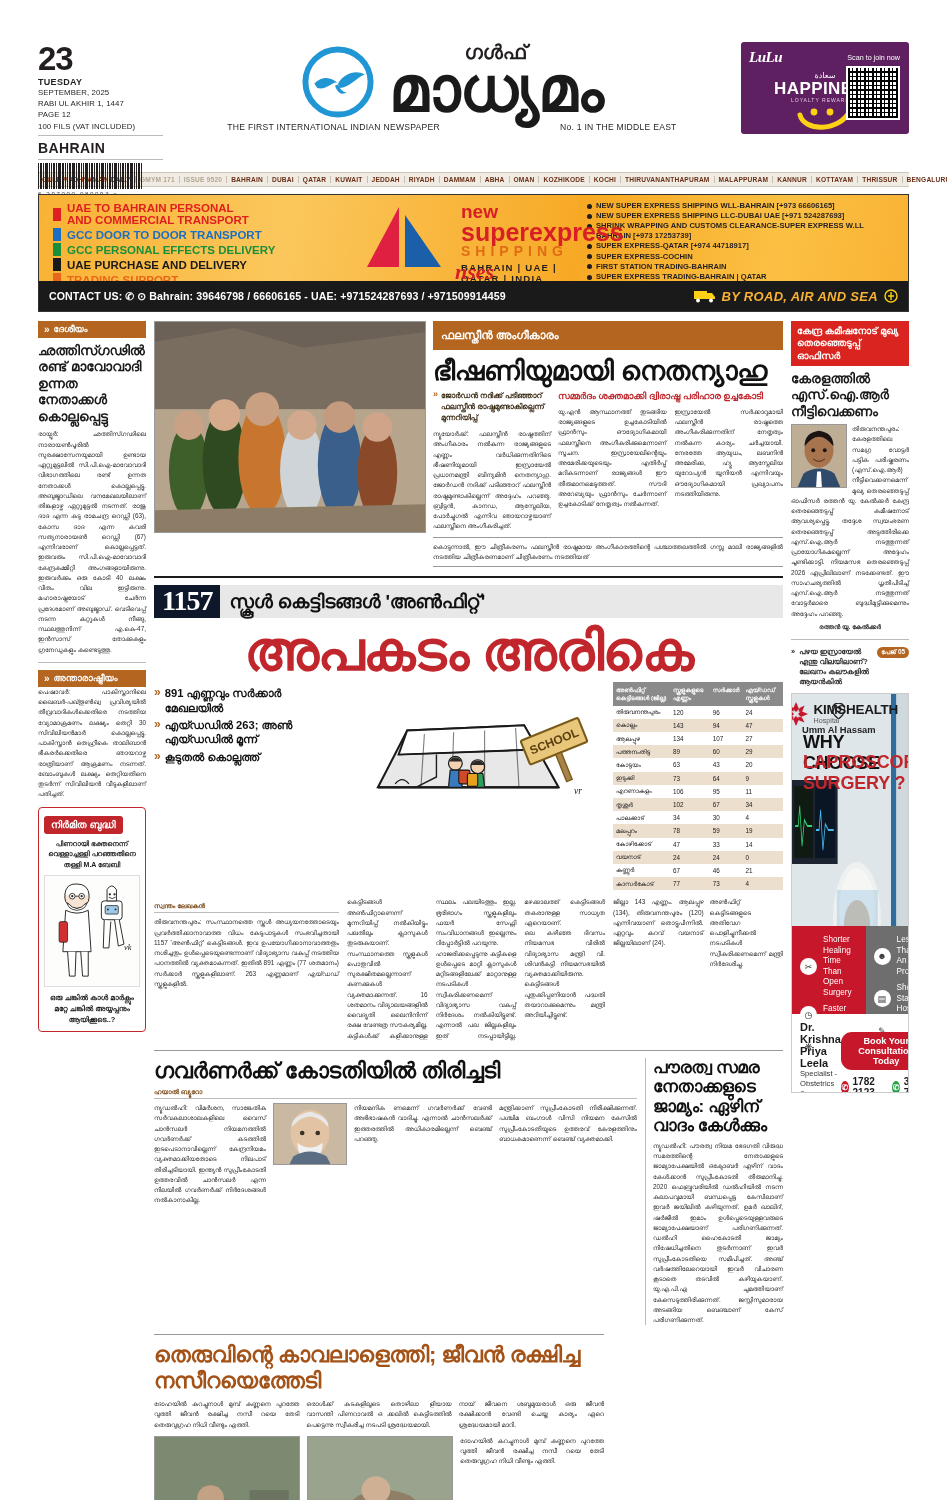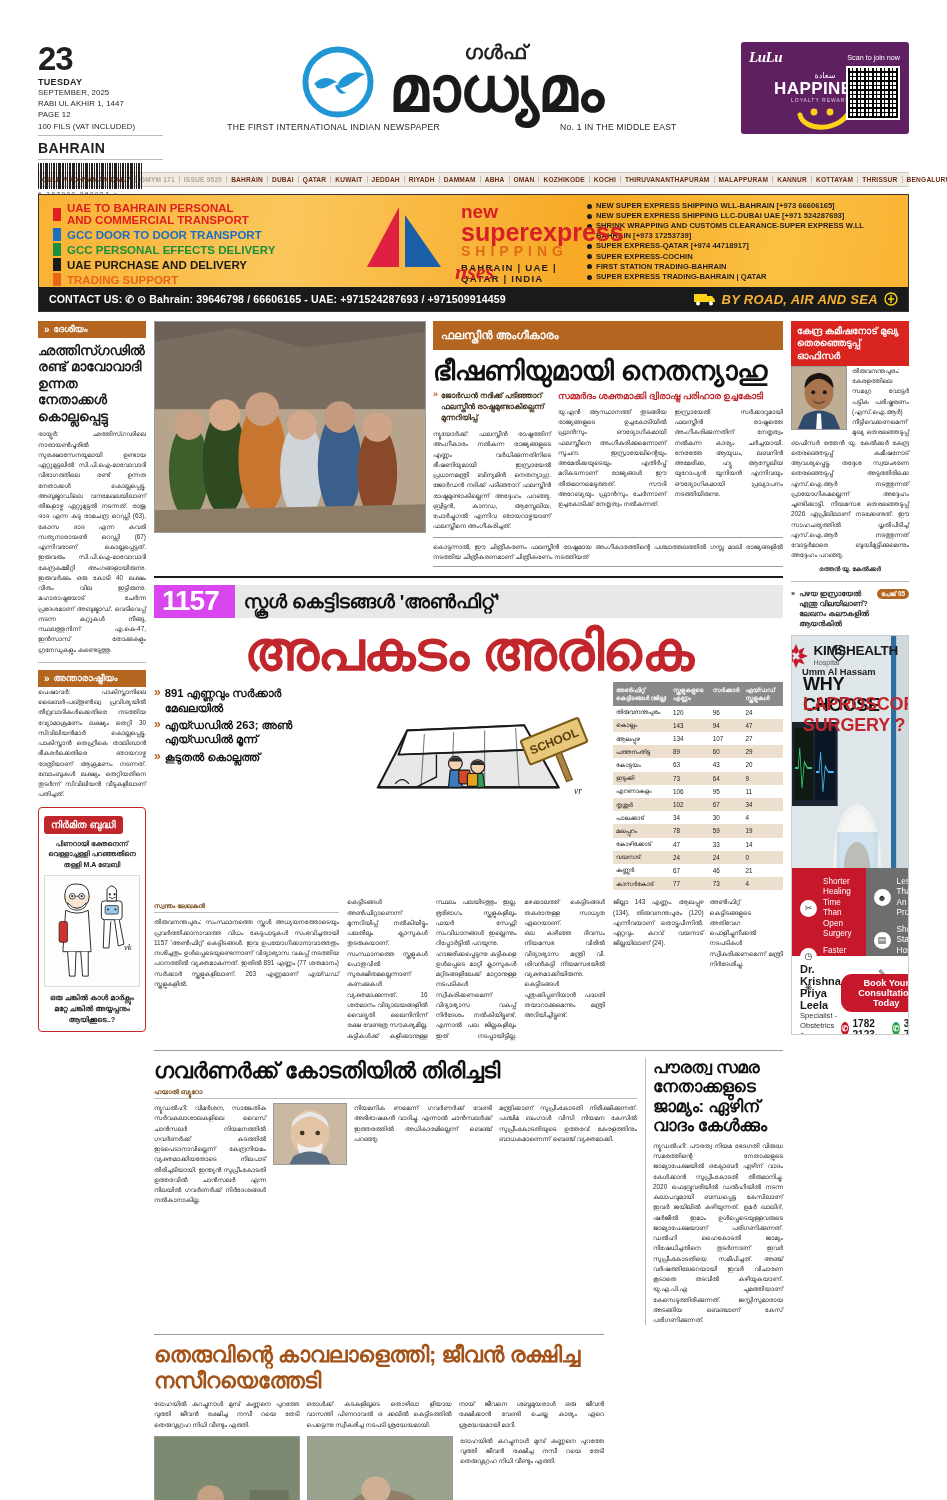--- a/index.html
+++ b/index.html
@@ -66,21 +66,21 @@
   .nselogo { position: absolute; left: 310px; top: 8px; width: 230px; }
   .nse-sail { position: absolute; left: 0; top: 2px; }
   .nse-new { font-size: 19px; color: #d81f26; font-weight: bold; font-family: "Liberation Sans", sans-serif; line-height: 0.95; }
   .nse-super { font-size: 25px; color: #d81f26; font-weight: bold; line-height: 0.9; }
   .nse-ship { font-size: 14px; color: #e06c16; font-weight: bold; letter-spacing: 5px; line-height: 1.1; }
   .nse-countries { font-size: 9.6px; font-weight: bold; color: #231f20; letter-spacing: 1.2px; margin-top: 3px; }
   .nse-mark { position: absolute; left: -2px; top: 52px; font-family: "Liberation Serif", serif; font-style: italic; font-weight: bold; font-size: 22px; color: #d81f26; }
   .svclist { padding: 6px 8px 0 8px; }
   .svc { display: flex; gap: 4px; font-size: 7.6px; font-weight: bold; color: #231f20; line-height: 1.28; margin-bottom: 0.5px; }
   .svc .dot { width: 5px; height: 5px; border-radius: 50%; background: #231f20; flex: 0 0 5px; margin-top: 2.5px; }
-  .shipad-bottom { position: absolute; bottom: 0; left: 0; right: 0; height: 24px; background: #1a1a1a; display: flex; align-items: center; justify-content: space-between; padding: 0 10px; }
+  .shipad-bottom { position: absolute; bottom: 0; left: 0; right: 0; height: 30px; background: #1a1a1a; display: flex; align-items: center; justify-content: space-between; padding: 0 10px; }
   .contact { font-size: 10.6px; font-weight: bold; color: #fff; letter-spacing: 0.1px; }
   .byroad { font-size: 13px; font-weight: bold; font-style: italic; color: #f9b233; letter-spacing: 0.3px; }
 
   
   .maingrid { display: flex; gap: 8px; margin-top: 9px; }
   .col-left { width: 108px; flex: 0 0 108px; }
   .col-center { flex: 1; }
   .col-right { width: 118px; flex: 0 0 118px; }
 
   .seclabel { background: #b4651f; color: #fff; font-size: 9px; font-weight: bold; padding: 3px 6px; display: flex; align-items: center; gap: 4px; }
@@ -97,21 +97,21 @@
   .pal-cols { display: flex; gap: 7px; }
   .pal-kicker { width: 118px; flex: 0 0 118px; }
   .kick-line { display: flex; gap: 3px; font-size: 7.6px; font-weight: bold; color: #3a2a15; line-height: 1.45; }
   .kick-line .ar { color: #b4651f; font-size: 9px; line-height: 1; }
   .redhead { font-size: 9.2px; font-weight: bold; color: #c0262b; line-height: 1.38; margin-bottom: 4px; }
   .note-box { border-top: 1px solid #999; border-bottom: 1px solid #999; padding: 4px 0; margin-top: 5px; }
 
   
   .block1157 { margin-top: 9px; border-top: 2px solid #1a1a1a; padding-top: 7px; }
   .kicker-bar { background: #e8e8e8; display: flex; align-items: center; height: 33px; }
-  .num-badge { background: #d946ef; color: #fff; font-size: 28px; font-weight: bold; padding: 1px 16px 3px 8px; line-height: 1.05; letter-spacing: -1px; }
+  .num-badge { background: #0f172a; color: #fff; font-size: 28px; font-weight: bold; padding: 1px 8px 3px 8px; line-height: 1.05; letter-spacing: -1px; font-family: Liberation Serif, serif; }
   .kicker-txt { font-size: 19px; font-weight: bold; color: #111; padding-left: 9px; letter-spacing: -0.2px; }
   .megahead { font-size: 55px; font-weight: bold; color: #c0262b; text-align: center; line-height: 1.04; letter-spacing: -1.5px; margin: 5px 0 2px 0; }
   .hl-body { display: flex; gap: 8px; margin-top: 2px; }
   .hl-bullets { width: 185px; flex: 0 0 185px; padding-top: 4px; }
   .hlb { display: flex; gap: 4px; font-size: 11.2px; font-weight: bold; color: #111; line-height: 1.28; margin-bottom: 3px; }
   .hlb .ar { color: #b4651f; font-size: 12px; line-height: 1.1; }
   .cartoon { flex: 1; height: 128px; position: relative; }
 
   
   .dtable { width: 100%; border-collapse: collapse; font-size: 6.3px; }
@@ -728,20 +728,21 @@
           </div>
           <div style="flex:1">
             <div class="body-sm">ദോഹയിൽ കുറച്ചുനാൾ മുമ്പ് കണ്ണനെ പുറത്തേ വുത്തി ജീവൻ രക്ഷിച്ച നസീ റയെ തേടി തെരുവുഗ്രഹ നിധി വീണ്ടും എത്തി.</div>
           </div>
         </div>
       </div>
     </div>
 
     <div class="col-right">
       <div class="redlabel">കേന്ദ്ര കമീഷനോട് മുഖ്യ തെരഞ്ഞെടുപ്പ് ഓഫിസർ</div>
+      <div class="sidehead">കേരളത്തിൽ എസ്.ഐ.ആർ നീട്ടിവെക്കണം</div>
       <div>
         <div class="rphoto">
           <svg viewBox="0 0 56 64" width="100%" height="100%" preserveAspectRatio="none">
             <rect width="56" height="64" fill="#bfae96"></rect>
             <ellipse cx="28" cy="26" rx="15" ry="18" fill="#a8744e"></ellipse>
             <path d="M13 22 Q28 2 43 22 Q43 8 28 6 Q13 8 13 22Z" fill="#1a1512"></path>
             <circle cx="22" cy="26" r="2" fill="#1a1512"></circle>
               <circle cx="34" cy="26" r="2" fill="#1a1512"></circle>
             <path d="M22 35 Q28 40 34 35" stroke="#5a3a24" stroke-width="1.2" fill="none"></path>
             <path d="M12 50 Q28 40 44 50 L50 64 L6 64Z" fill="#2f4a6a"></path>

